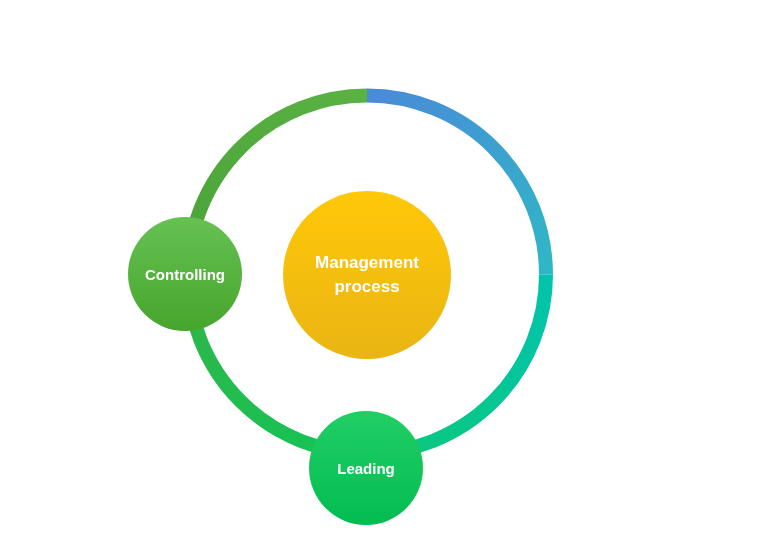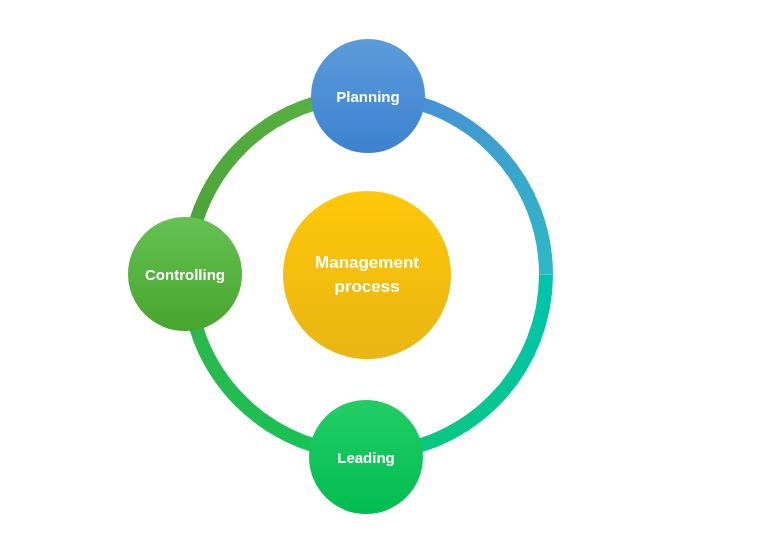--- a/index.html
+++ b/index.html
@@ -48,21 +48,21 @@
     top: 191px;
     font-size: 17px;
     line-height: 1.4;
     text-align: center;
   }
   .node-center .label {
     width: 120px;
   }
   .node-planning    { left: 311px; top: 39px;  }
   .node-organizing  { left: 488px; top: 218px; }
-  .node-leading     { left: 309px; top: 400px; }
+  .node-leading     { left: 309px; top: 411px; }
   .node-controlling { left: 128px; top: 217px; }
 </style>
 </head>
 <body>
 
 <div class="canvas">
 
   <svg class="ring" viewBox="0 0 768 559" xmlns="http://www.w3.org/2000/svg">
     <defs>
       <linearGradient id="gradTR" gradientUnits="userSpaceOnUse" x1="367" y1="95.5" x2="546" y2="274.5">
@@ -85,23 +85,20 @@
     <path class="arc" stroke="url(#gradTR)" d="M 367 95.5 A 179 179 0 0 1 546 274.5"></path>
     <path class="arc" stroke="url(#gradRB)" d="M 546 274.5 A 179 179 0 0 1 367 453.5"></path>
     <path class="arc" stroke="url(#gradBL)" d="M 367 453.5 A 179 179 0 0 1 188 274.5"></path>
     <path class="arc" stroke="url(#gradLT)" d="M 188 274.5 A 179 179 0 0 1 367 95.5"></path>
   </svg>
 
   <div class="node node-center" style="background: linear-gradient(rgb(255, 200, 8), rgb(233, 181, 19));">
     <span class="label" style="color: rgb(255, 255, 255);">Management process</span>
   </div>
 
-  <div class="node node-outer node-planning" style="background: linear-gradient(rgb(91, 155, 219), rgb(60, 130, 207));">
-    <span class="label" style="color: rgb(255, 255, 255);">Planning</span>
-  </div>
 
 
   <div class="node node-outer node-leading" style="background: linear-gradient(rgb(33, 206, 101), rgb(2, 189, 81));">
     <span class="label" style="color: rgb(255, 255, 255);">Leading</span>
   </div>
 
   <div class="node node-outer node-controlling" style="background: linear-gradient(rgb(102, 193, 82), rgb(70, 165, 45));">
     <span class="label" style="color: rgb(255, 255, 255);">Controlling</span>
   </div>
 

